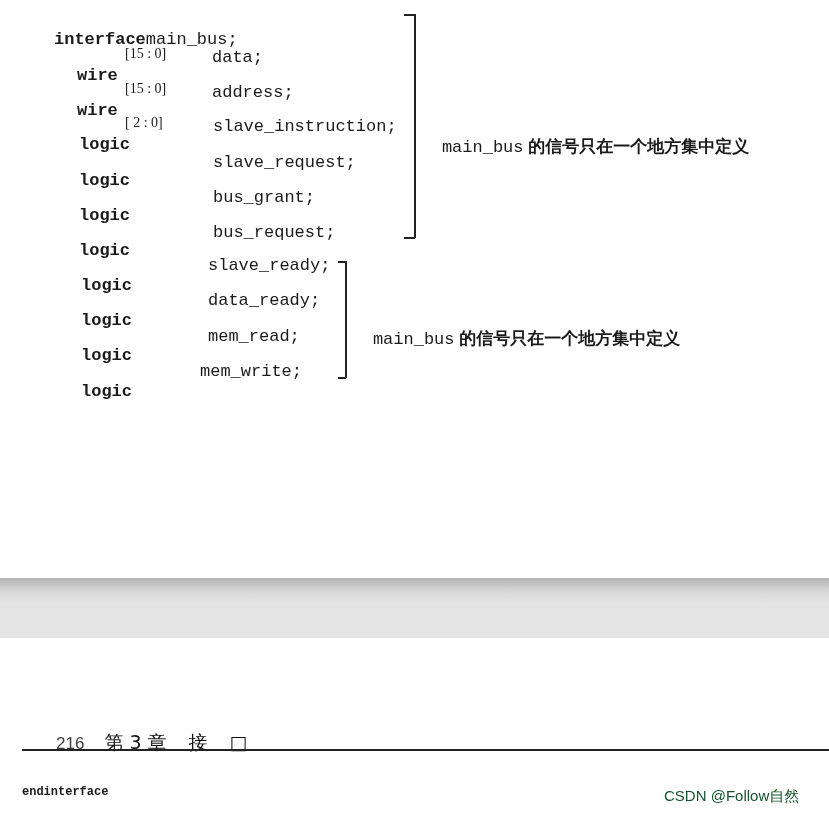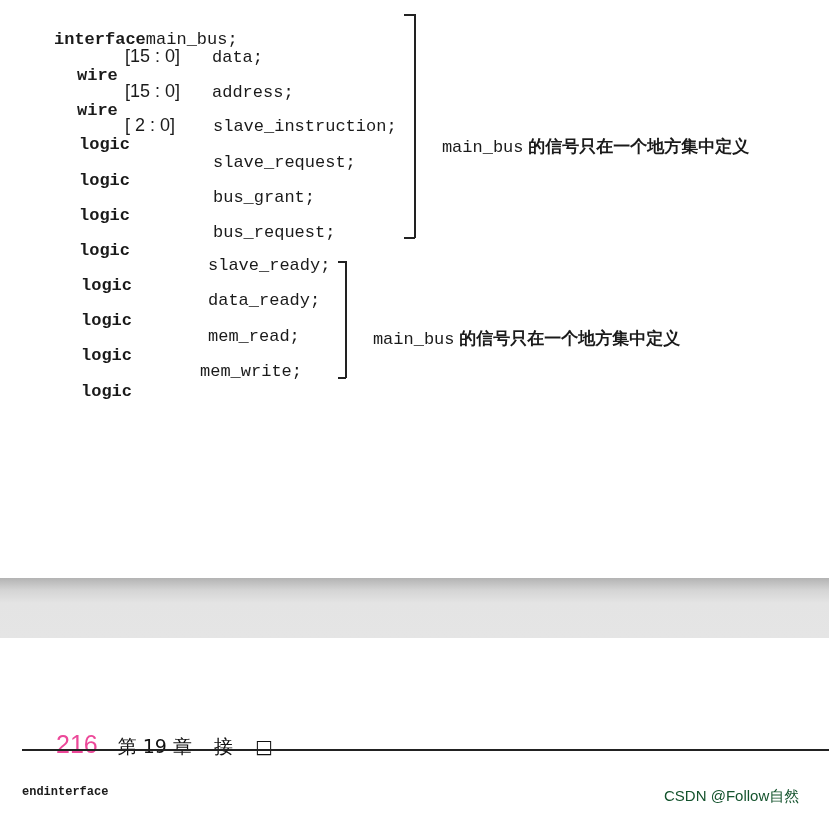--- a/index.html
+++ b/index.html
@@ -1,29 +1,29 @@
 <!DOCTYPE html>
 <html><head>
 <meta charset="utf-8">
 <style>
   html, body { margin: 0; padding: 0; background: #ffffff; }
   body { width: 829px; height: 815px; position: relative; overflow: hidden; color: #1a1a1a; }
   .abs { position: absolute; white-space: pre; }
   .kw { font-family: "Liberation Mono", "DejaVu Sans Mono", monospace; font-weight: bold; font-size: 17px; }
   .mono { font-family: "Liberation Mono", "DejaVu Sans Mono", monospace; font-size: 17px; }
-  .rng { font-family: Liberation Sans, sans-serif; font-size: 18px; }
+  .rng { font-family: Liberation Serif, serif; font-size: 14px; }
   .note { font-family: "Liberation Sans", "DejaVu Sans", sans-serif; font-weight: bold; font-size: 17px; }
   .note .mono { font-weight: normal; }
   .vline { position: absolute; background: #222; width: 1.5px; }
   .hline { position: absolute; background: #222; height: 1.5px; }
   .band {
     position: absolute; left: 0; top: 578px; width: 829px; height: 60px;
     background: linear-gradient(to bottom, #b3b3b3 0px, #d4d4d4 12px, #e4e4e4 25px, #e5e5e5 60px);
   }
-  .pagehdr { font-family: "Liberation Sans", "DejaVu Sans", sans-serif; font-size: 25px; color: #ec4899; }
+  .pagehdr { font-family: "Liberation Sans", "DejaVu Sans", sans-serif; font-size: 17px; color: #404040; }
   .pagehdr-cn { font-family: "DejaVu Sans", sans-serif; font-size: 19px; color: #111; }
   .rule { position: absolute; left: 22px; top: 749px; width: 807px; height: 2px; background: #222; }
   .watermark { font-family: "Liberation Sans", "DejaVu Sans", sans-serif; font-size: 15px; color: #14532d; }
 </style>
 </head>
 <body>
 
 <div>
 
   <div class="abs" style="left:38px; top:12px;">
@@ -95,21 +95,21 @@
   <div class="vline" style="left:345px; top:261px; height:117px;"></div>
   <div class="hline" style="left:338px; top:377px; width:8px;"></div>
 
   <div class="abs note" style="left:354px; top:307px;">
     <span class="mono">main_bus</span><span> 的信号只在一个地方集中定义</span>
   </div>
 
   <div class="band"></div>
 
   <div class="abs" style="left:40px; top:712px;">
-    <span class="pagehdr">216</span><span class="pagehdr-cn" style="margin-left:20px;">第 19 章</span><span class="pagehdr-cn" style="margin-left:22px;">接</span><span class="pagehdr-cn" style="margin-left:22px;">□</span>
+    <span class="pagehdr">216</span><span class="pagehdr-cn" style="margin-left:20px;">第 3 章</span><span class="pagehdr-cn" style="margin-left:22px;">接</span><span class="pagehdr-cn" style="margin-left:22px;">□</span>
   </div>
   <div class="rule"></div>
 
   <div class="abs kw" style="left:22px; top:785px; font-size:12px;">endinterface</div>
 
   <div class="abs watermark" style="left:664px; top:787px;">CSDN @Follow自然</div>
 
 </div>
 
 </body></html>

